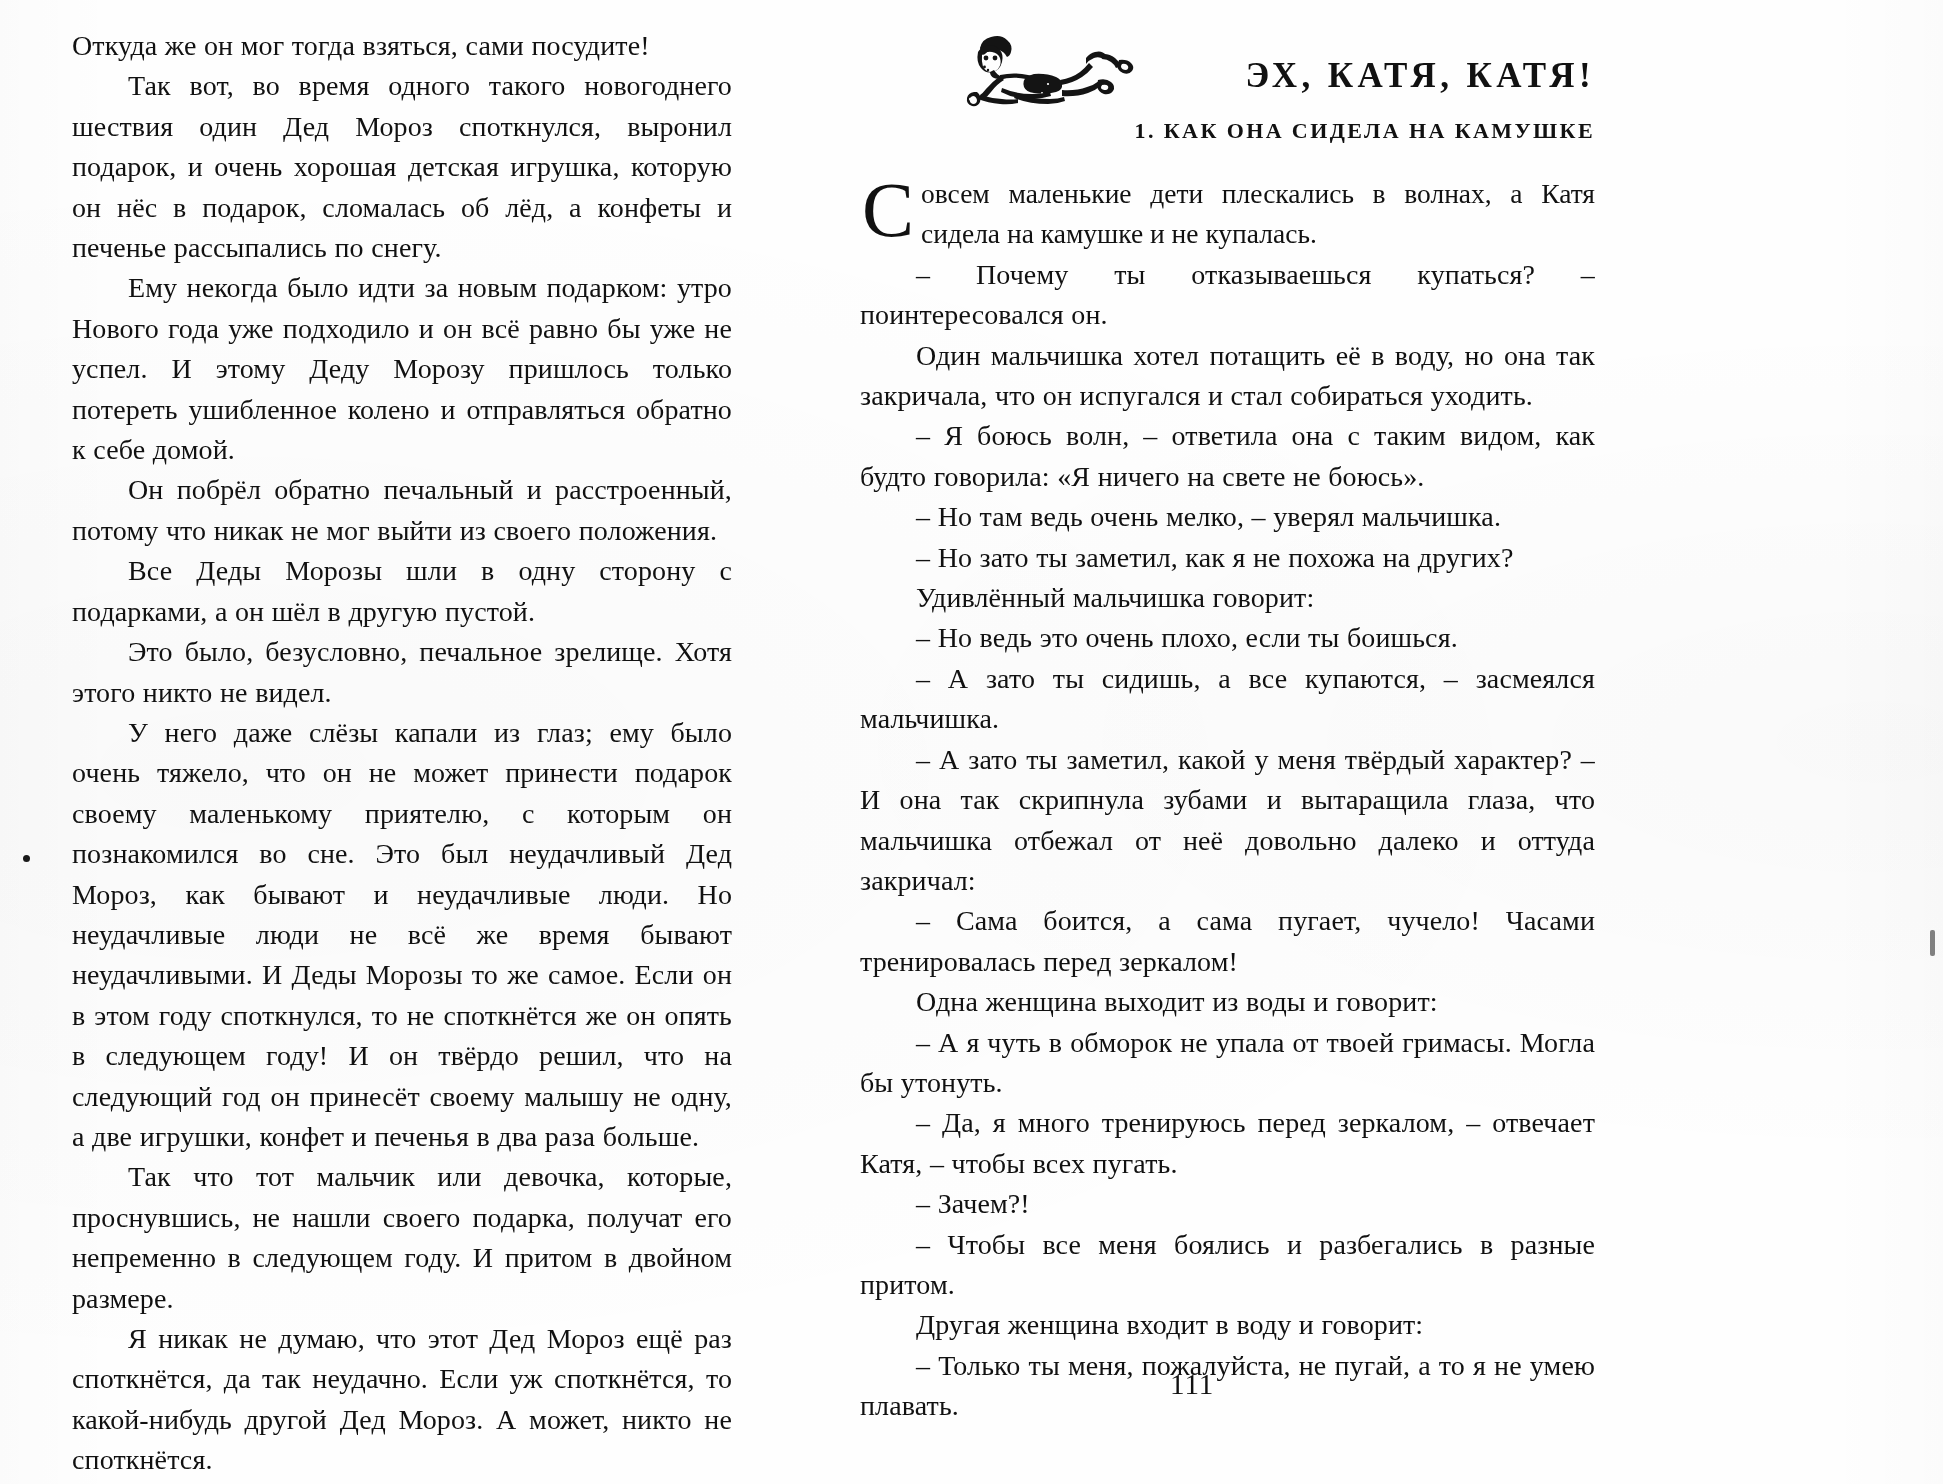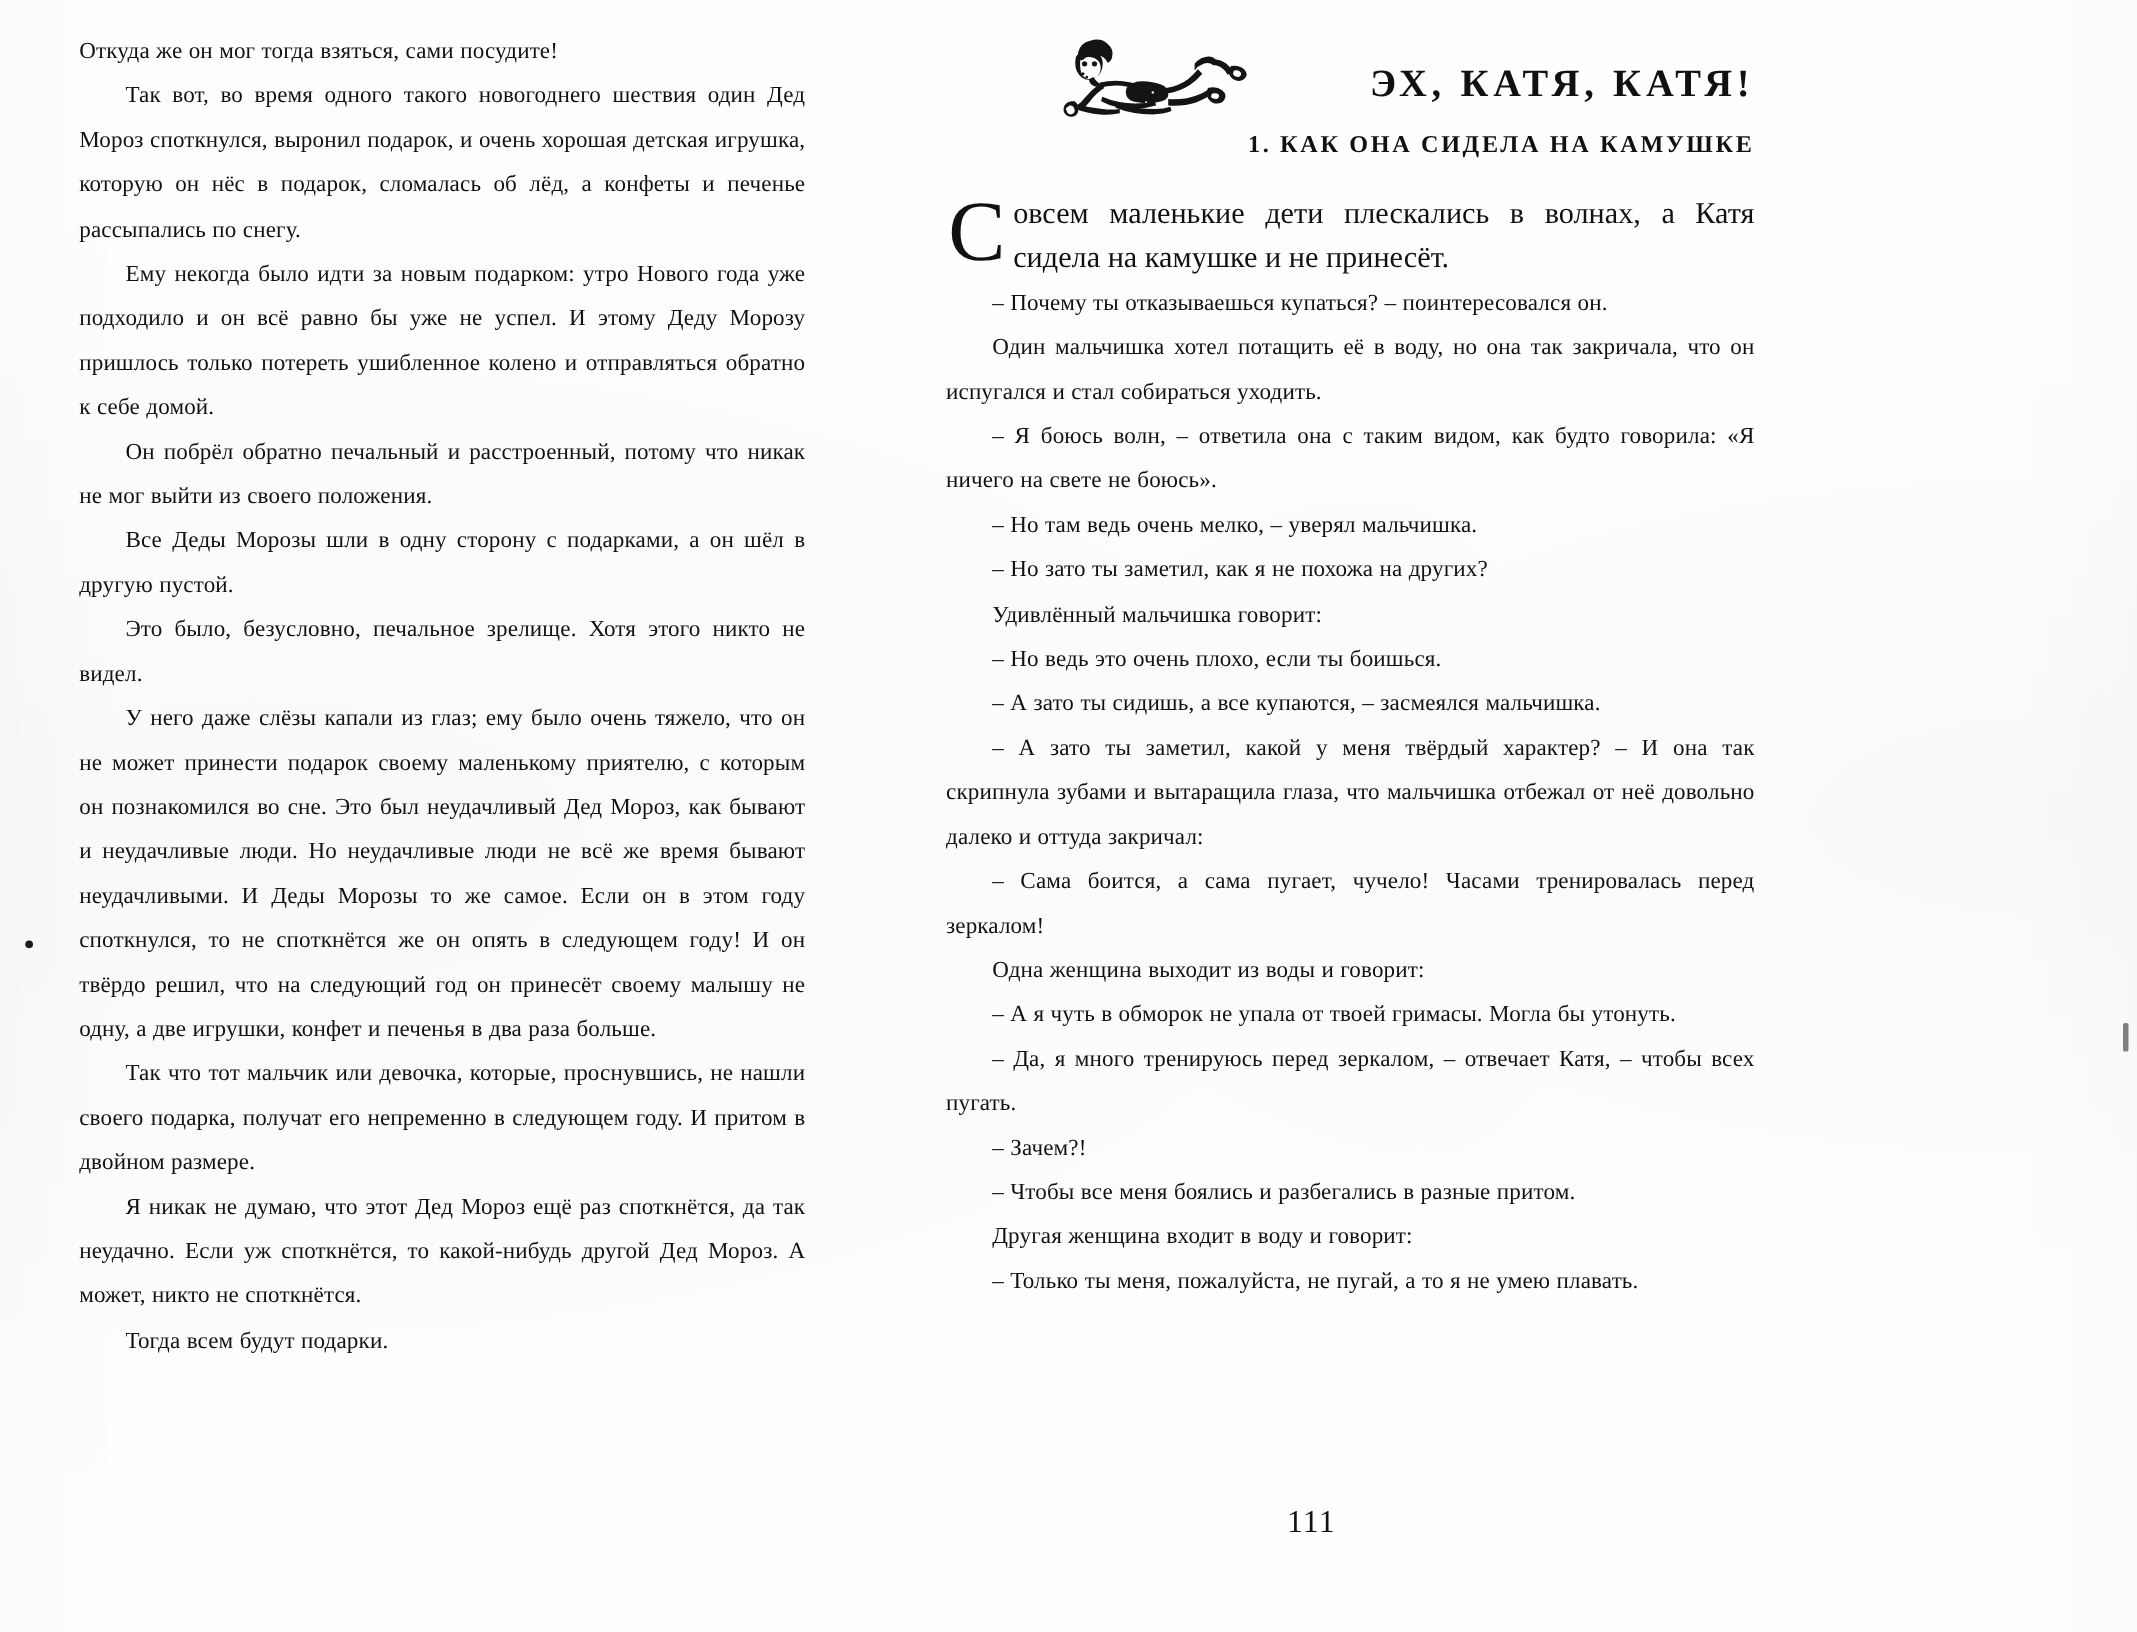--- a/index.html
+++ b/index.html
@@ -47,21 +47,21 @@
     top: 26px;
     box-sizing: border-box;
   }
   .col-left  { left: 72px;  width: 660px; }
   .col-right { left: 860px; width: 735px; }
 
   p.para {
     margin: 0;
     text-align: justify;
     text-indent: 2.0em;
-    font-size: 21px;
+    font-size: 28px;
     line-height: 40.4px;
     letter-spacing: 0.12px;
     word-spacing: 0.4px;
     -webkit-font-smoothing: none;
   }
 
   
   .col-left p.para:first-child { text-indent: 0; }
 
   
@@ -215,21 +215,21 @@
                      M146 53 q4-1 6 1 q1 3-2 4 q-4 0-5-2 q0-2 1-3 z" fill-rule="evenodd"></path>
 
             <path d="M60 62 q16 5 34 5 q8 0 14-2 l1 4 q-8 3-17 3 q-19 0-34-6 z"></path>
           </g>
         </svg>
 
         <div class="head-title">ЭХ, КАТЯ, КАТЯ!</div>
         <div class="head-subtitle">1. КАК ОНА СИДЕЛА НА КАМУШКЕ</div>
       </div>
 
-      <p class="dropcap-para"><span class="dropcap">С</span><span>овсем маленькие дети плескались в волнах, а Катя сидела на камушке и не принесёт.</span></p>
+      <p class="dropcap-para"><span class="dropcap">С</span><span>овсем маленькие дети плескались в волнах, а Катя сидела на камушке и не купалась.</span></p>
 
       <p class="para">– Почему ты отказываешься купаться? – поинтересовался он.</p>
       <p class="para">Один мальчишка хотел потащить её в воду, но она так закричала, что он испугался и стал собираться уходить.</p>
       <p class="para">– Я боюсь волн, – ответила она с таким видом, как будто говорила: «Я ничего на свете не боюсь».</p>
       <p class="para">– Но там ведь очень мелко, – уверял мальчишка.</p>
       <p class="para">– Но зато ты заметил, как я не похожа на других?</p>
       <p class="para">Удивлённый мальчишка говорит:</p>
       <p class="para">– Но ведь это очень плохо, если ты боишься.</p>
       <p class="para">– А зато ты сидишь, а все купаются, – засмеялся мальчишка.</p>
       <p class="para">– А зато ты заметил, какой у меня твёрдый характер? – И она так скрипнула зубами и вытаращила глаза, что мальчишка отбежал от неё довольно далеко и оттуда закричал:</p>

